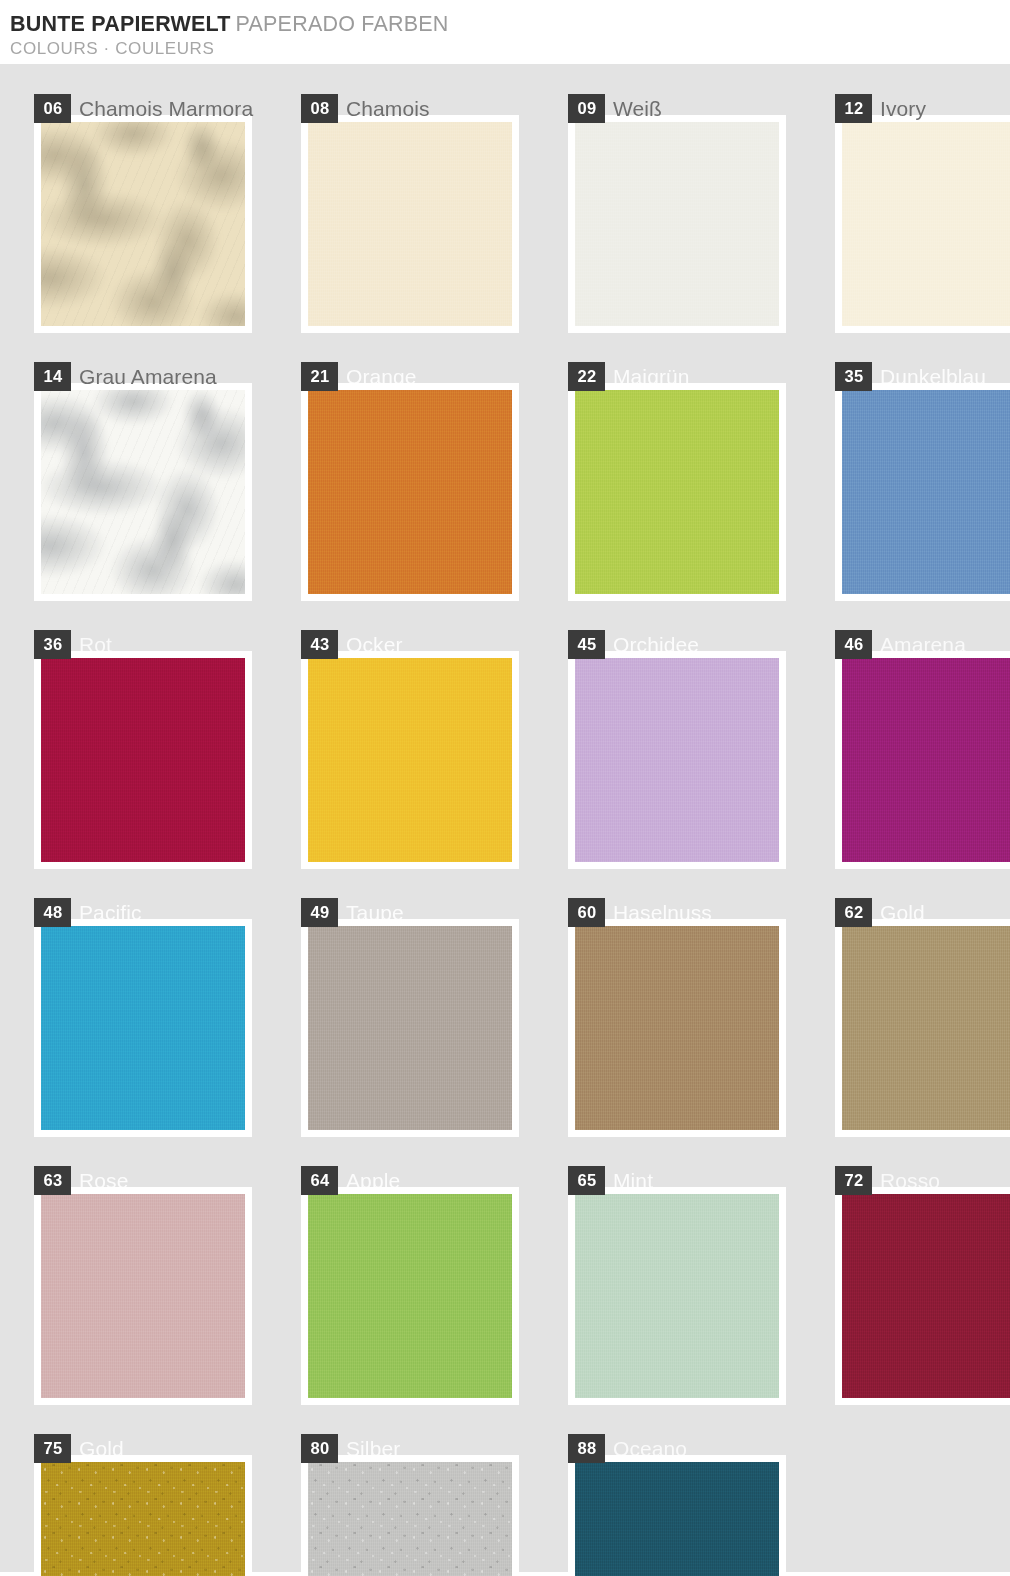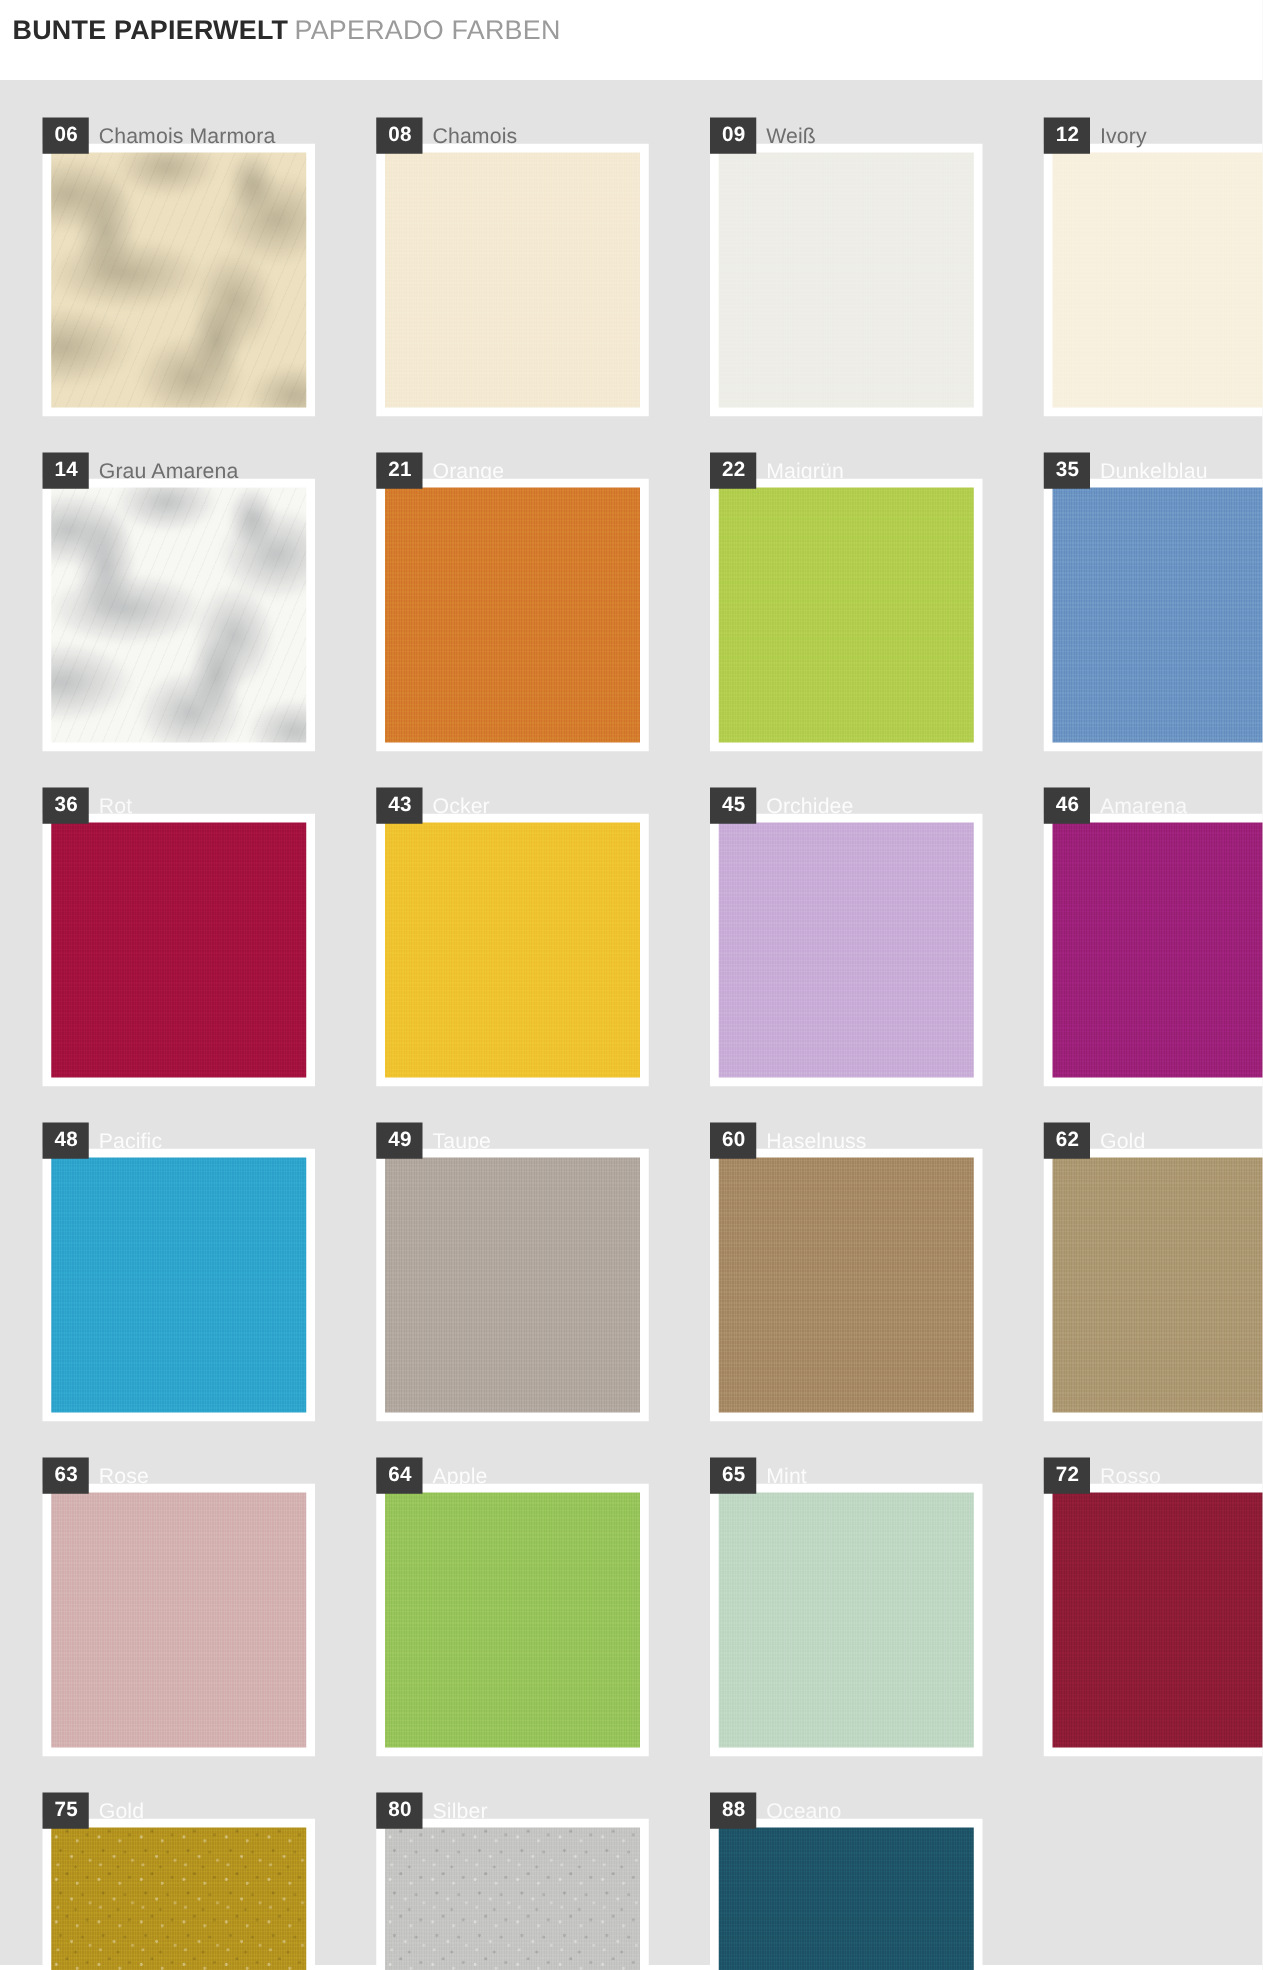--- a/index.html
+++ b/index.html
@@ -185,21 +185,21 @@
     font-size: 16.5px;
     font-weight: bold;
     line-height: 29px;
     padding: 0 7px 0 8px;
     min-width: 37px;
     text-align: center;
     letter-spacing: 0.2px;
   }
 
   .swatch-name {
-    font-size: 17px;
+    font-size: 21px;
     line-height: 29px;
     padding-left: 8px;
     white-space: nowrap;
     letter-spacing: 0.1px;
     color: #6e6e6e;
   }
 
   
   .swatch-name.on-dark {
     color: rgba(255,255,255,0.80);
@@ -209,20 +209,21 @@
     color: rgba(255,255,255,0.88);
   }
 </style>
 </head>
 <body>
 
 <header class="page-header">
   <div class="title-line">
     <span class="title-brand">BUNTE PAPIERWELT</span><span class="title-collection">PAPERADO FARBEN</span>
   </div>
+  <div class="subtitle-line">COLOURS · COULEURS</div>
 </header>
 
 <main class="board">
   <div class="swatch-grid" id="swatch-grid">
       <div class="swatch-cell">
         <div class="swatch-frame">
           <div class="swatch-color marble" style="background: rgb(236, 224, 192); --vein: rgba(120,110,86,0.40); --vein2: rgba(90,84,66,0.34);"></div>
         </div>
         <div class="swatch-label">
           <span class="swatch-number">06</span>

